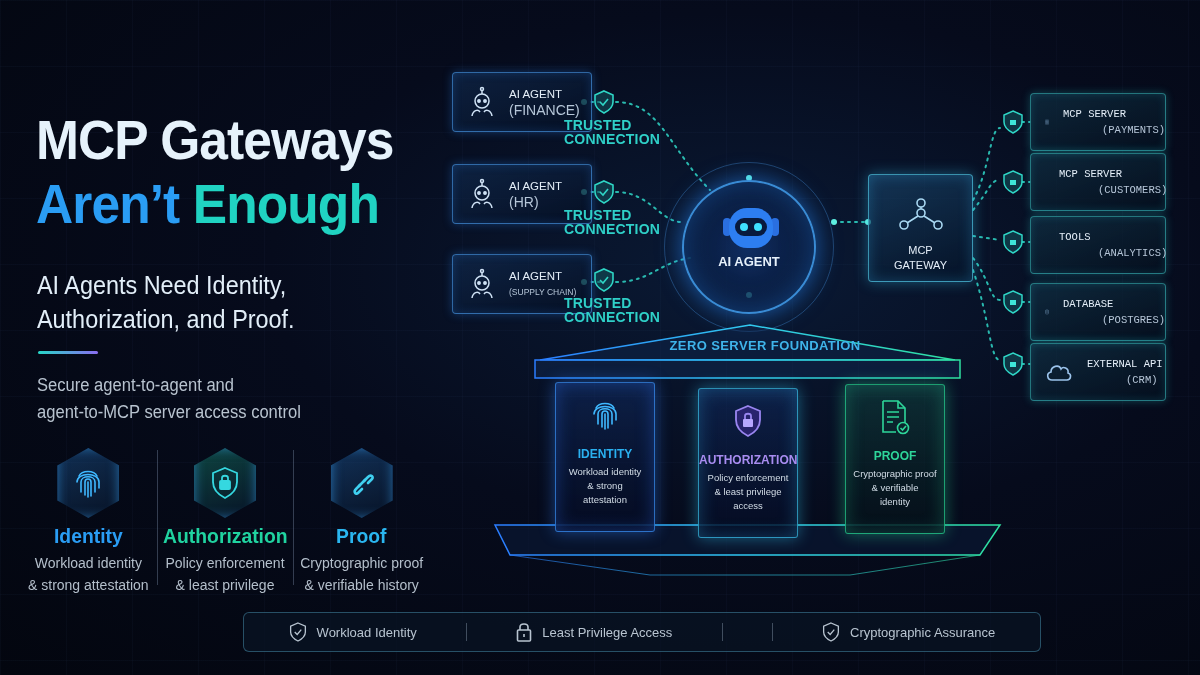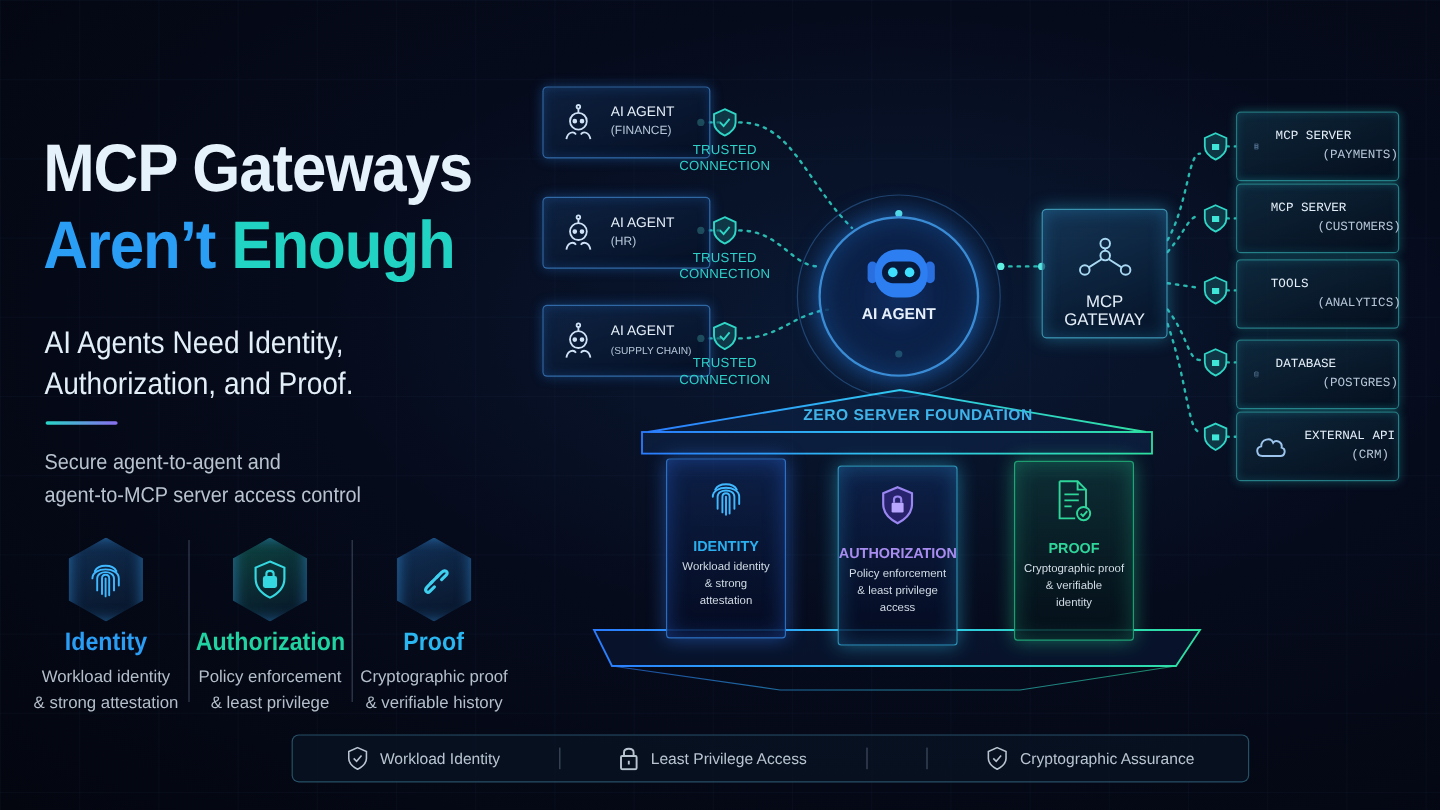--- a/index.html
+++ b/index.html
@@ -59,24 +59,24 @@
 
   
   .agent-card {
     width: 140px; height: 60px;
     border: 1px solid rgba(70,150,230,0.65); border-radius: 4px;
     background: linear-gradient(160deg, rgba(20,50,90,0.55), rgba(5,15,35,0.85));
     box-shadow: 0 0 10px rgba(40,130,230,0.35), inset 0 0 10px rgba(40,120,220,0.25);
     display: flex; align-items: center; padding-left: 16px;
   }
   .agent-card .lbl { margin-left: 14px; font-size: 11.5px; color: #e4eef8; line-height: 16px; }
-  .agent-card .lbl .sub { font-size: 10px; color: #b6c6d8; }
+  .agent-card .lbl .sub { font-size: 14px; color: #b6c6d8; }
   .trust {
-    width: 80px; text-align: center; font-size: 11px; line-height: 14px;
-    color: #2fd0c8; font-weight: 400; letter-spacing: 0.2px;
+    width: 80px; text-align: left; font-size: 14px; line-height: 14px;
+    color: #2fd0c8; font-weight: 700; letter-spacing: 0.2px;
   }
   .trust svg { display: block; margin: 0 auto 4px; }
 
   
   .hub {
     left: 682px; top: 180px; width: 134px; height: 134px; border-radius: 50%;
     border: 2px solid rgba(70,170,255,0.8);
     box-shadow: 0 0 24px rgba(40,140,255,0.6), inset 0 0 30px rgba(40,140,255,0.4);
     background: radial-gradient(circle, rgba(20,60,130,0.6), rgba(5,12,30,0.95));
   }
@@ -90,21 +90,21 @@
   }
 
   
   .gateway {
     left: 868px; top: 174px; width: 105px; height: 108px;
     border: 1px solid rgba(80,200,230,0.7); border-radius: 4px;
     background: linear-gradient(160deg, rgba(30,80,120,0.55), rgba(5,18,38,0.9));
     box-shadow: 0 0 14px rgba(50,190,230,0.4), inset 0 0 14px rgba(50,170,230,0.3);
     text-align: center;
   }
-  .gateway .gl { font-size: 14px; color: #e4eef8; line-height: 15px; margin-top: 6px; }
+  .gateway .gl { font-size: 11px; color: #e4eef8; line-height: 15px; margin-top: 6px; }
 
   
   .srv {
     left: 1030px; width: 136px; height: 58px;
     border: 1px solid rgba(60,200,200,0.55); border-radius: 4px;
     background: linear-gradient(160deg, rgba(20,60,80,0.55), rgba(5,15,30,0.9));
     box-shadow: 0 0 8px rgba(40,200,200,0.3), inset 0 0 8px rgba(40,180,200,0.2);
     display: flex; align-items: center; padding-left: 14px;
   }
   .srv .lbl { margin-left: 14px; font-size: 10.5px; line-height: 16px; color: #e4eef8; font-family: Liberation Mono, monospace; }

